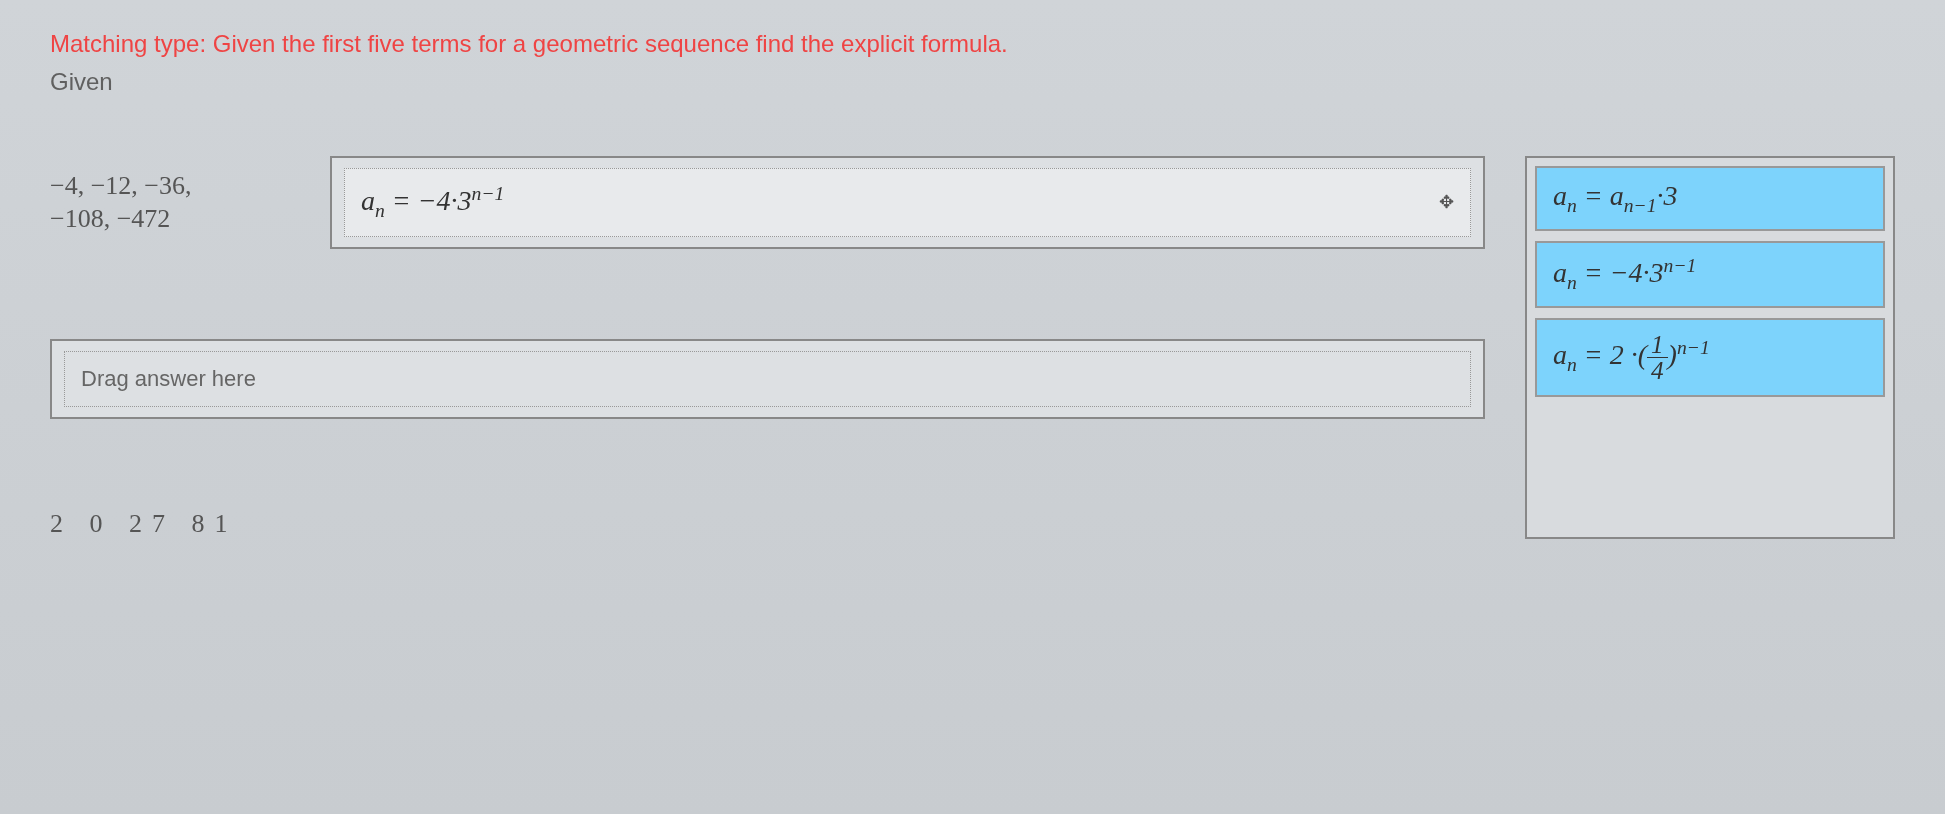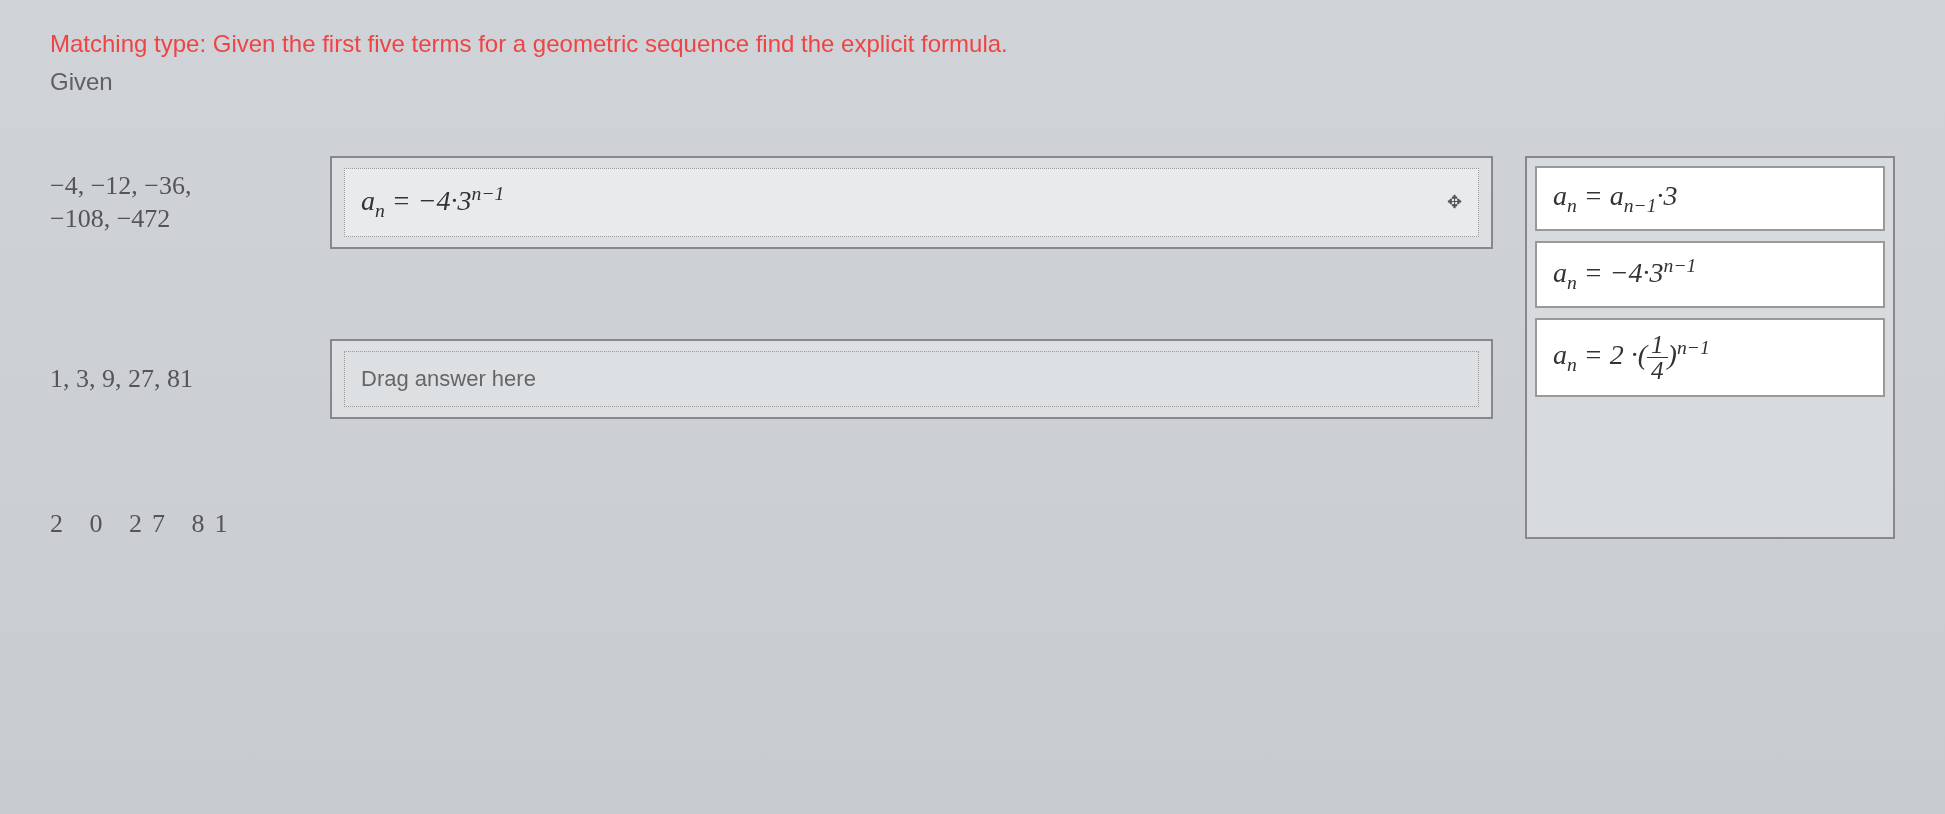--- a/index.html
+++ b/index.html
@@ -19,21 +19,21 @@
       color: #ef4444;
       margin-bottom: 10px;
     }
     .items-label {
       font-size: 24px;
       color: #606060;
       margin-bottom: 60px;
     }
     .main-layout {
       display: flex;
-      gap: 32px;
+      gap: 40px;
       margin-top: 16px;
     }
     .left-col {
       flex: 1;
     }
     .question-row {
       display: flex;
       align-items: center;
       margin-bottom: 90px;
       gap: 40px;
@@ -97,21 +97,21 @@
       width: 370px;
       border: 2px solid #888;
       padding: 8px;
       background: #d8dbde;
       display: flex;
       flex-direction: column;
       gap: 10px;
     }
     .answer-option {
       border: 2px solid #999;
-      background: #ffffff;
+      background: #7dd3fc;
       padding: 12px 16px;
       font-family: 'Times New Roman', serif;
       font-size: 24px;
       color: #333;
     }
     .frac {
       display: inline-block;
       vertical-align: middle;
       text-align: center;
       font-size: 0.9em;
@@ -151,23 +151,20 @@
       </div>
       <div class="drop-zone">
         <div class="drop-zone-inner">
           <span class="math"><i>a</i><sub>n</sub> = −4·3<sup><i>n</i>−1</sup></span>
           <span class="move-icon">✥</span>
         </div>
       </div>
     </div>
 
     <div class="question-row">
-      <div class="sequence">
-        <span>1, 3, 9, 27, 81</span>
-      </div>
       <div class="drop-zone">
         <div class="drop-zone-inner empty">
           <span class="placeholder-text">Drag answer here</span>
         </div>
       </div>
     </div>
 
     <div class="cutoff-row">2    0    27    81</div>
 
   </div>

